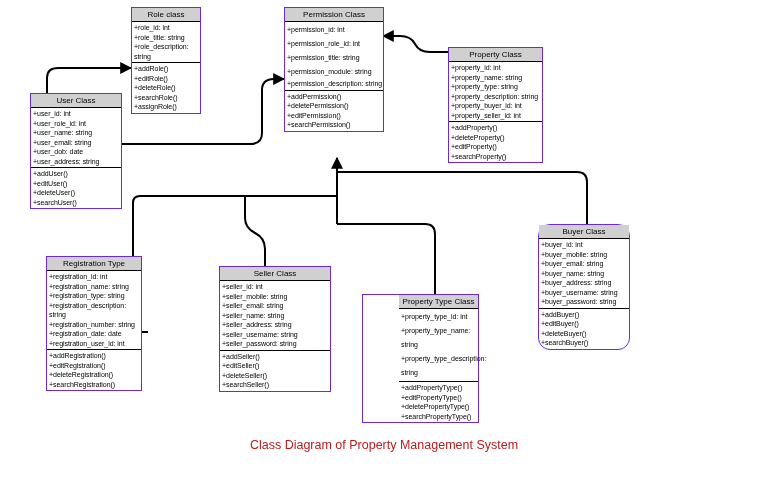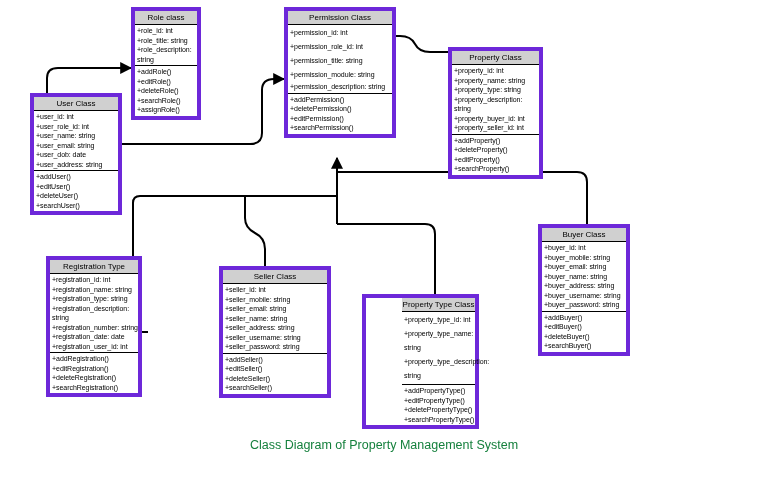--- a/index.html
+++ b/index.html
@@ -16,21 +16,21 @@
   }
   #wires {
     position: absolute;
     left: 0; top: 0;
     width: 768px; height: 486px;
     pointer-events: none;
   }
   .cls {
     position: absolute;
     box-sizing: border-box;
-    border: 4px solid #6d28d9;
+    border: 1px solid #6d28d9;
     background: #ffffff;
     z-index: 5;
   }
   .cls-title {
     box-sizing: border-box;
     background: #d0d0d0;
     border-bottom: 1px solid #000000;
     text-align: center;
     font-size: 8px;
     line-height: 11px;
@@ -54,21 +54,21 @@
     letter-spacing: -0.05px;
   }
   .row.tall { line-height: 14px; }
   .caption {
     position: absolute;
     left: 0;
     top: 438px;
     width: 768px;
     text-align: center;
     font-size: 12.5px;
-    color: #15803d;
+    color: #b91c1c;
     font-family: "Liberation Sans", sans-serif;
   }
 </style>
 </head>
 <body>
 
 <div id="canvas">
 
   <svg id="wires" viewBox="0 0 768 486" xmlns="http://www.w3.org/2000/svg">
     <defs>
@@ -105,21 +105,21 @@
     </div>
     <div class="cls-sec">
       <div class="row">+addRole()</div>
       <div class="row">+editRole()</div>
       <div class="row">+deleteRole()</div>
       <div class="row">+searchRole()</div>
       <div class="row">+assignRole()</div>
     </div>
   </div>
 
-  <div class="cls" style="left:284px; top:7px; width:112px;">
+  <div class="cls" style="left:284px; top:7px; width:100px;">
     <div class="cls-title">Permission Class</div>
     <div class="cls-sec cls-attrs">
       <div class="row tall">+permission_id: int</div>
       <div class="row tall">+permission_role_id: int</div>
       <div class="row tall">+permission_title: string</div>
       <div class="row tall">+permission_module: string</div>
       <div class="row">+permission_description: string</div>
     </div>
     <div class="cls-sec">
       <div class="row">+addPermission()</div>
@@ -158,21 +158,21 @@
       <div class="row">+user_address: string</div>
     </div>
     <div class="cls-sec">
       <div class="row">+addUser()</div>
       <div class="row">+editUser()</div>
       <div class="row">+deleteUser()</div>
       <div class="row">+searchUser()</div>
     </div>
   </div>
 
-  <div class="cls" style="left:538px; top:224px; width:92px;">
+  <div class="cls" style="left:538px; top:224px; width:92px;border-radius:12px;">
     <div class="cls-title">Buyer Class</div>
     <div class="cls-sec cls-attrs">
       <div class="row">+buyer_id: int</div>
       <div class="row">+buyer_mobile: string</div>
       <div class="row">+buyer_email: string</div>
       <div class="row">+buyer_name: string</div>
       <div class="row">+buyer_address: string</div>
       <div class="row">+buyer_username: string</div>
       <div class="row">+buyer_password: string</div>
     </div>

